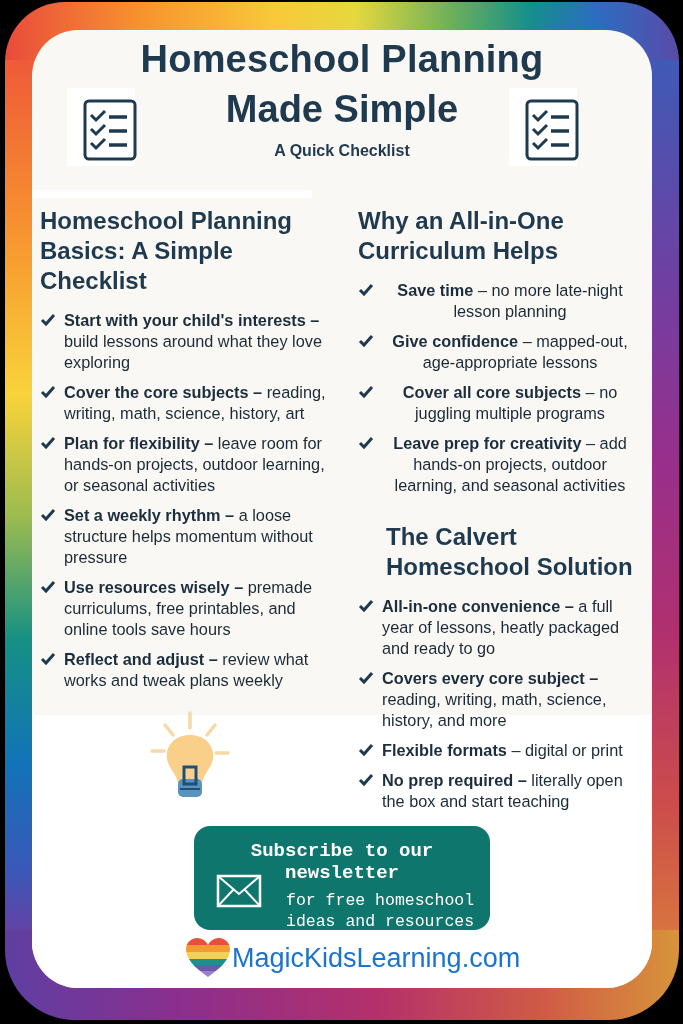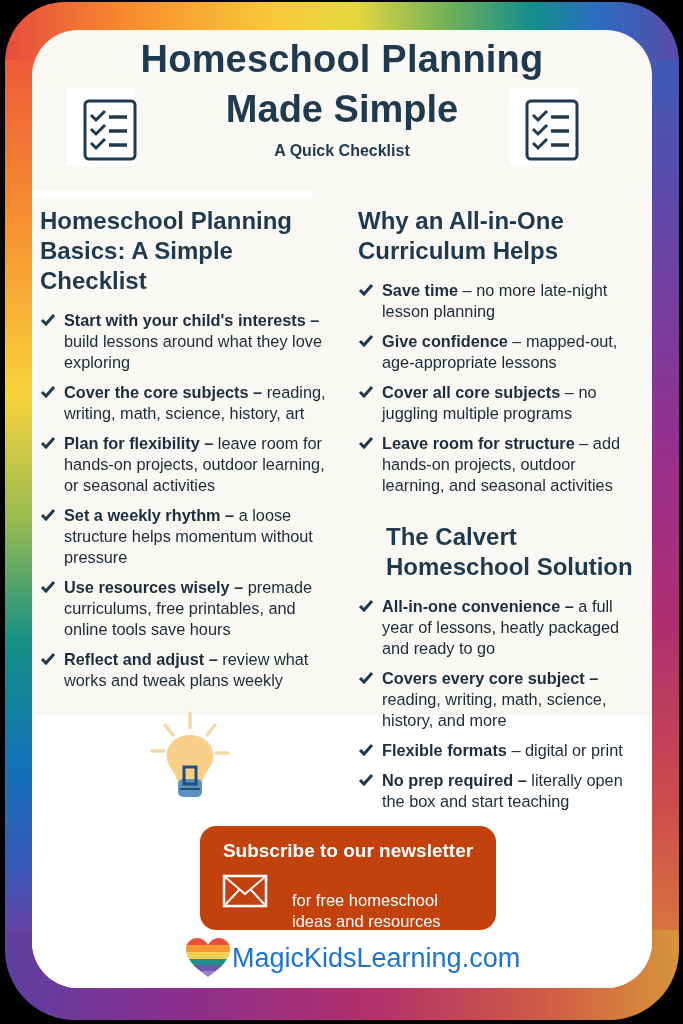--- a/index.html
+++ b/index.html
@@ -32,22 +32,22 @@
   .t2 { top:58px; font-size:38px; }
   .t3 { top:112px; font-size:16px; }
   .clip-icon { position:absolute; width:56px; height:64px; }
   .section-h { position:absolute; color:#1f3a4f; font-weight:bold; font-size:24px; line-height:30px; }
   .list { position:absolute; margin:0; padding:0; list-style:none; }
   .item { position:relative; padding-left:24px; color:#1c2a36; font-size:16.3px; line-height:21px; margin-bottom:9px; }
   .item b { font-weight:bold; color:#1c2e3e; }
   .check { position:absolute; left:0; top:2px; width:16px; height:16px; }
   .bulb { position:absolute; left:108px; top:673px; width:100px; height:100px; }
   .subscribe {
-    position:absolute; left:168px; top:796px; width:296px; height:104px; border-radius:16px;
-    background:#c2410c; color:#fff;
+    position:absolute; left:162px; top:796px; width:296px; height:104px; border-radius:16px;
+    background:#0f766e; color:#fff;font-family:Liberation Mono, monospace;
   }
   .sub-title { position:absolute; left:0; width:296px; top:14px; text-align:center; font-weight:bold; font-size:19px; }
   .sub-desc { position:absolute; left:92px; top:47px; font-size:16.5px; line-height:21px;margin-top:17px; }
   .env { position:absolute; left:22px; top:48px; width:46px; height:34px; }
   .brand { position:absolute; left:152px; top:906px; height:44px; display:flex; align-items:center; }
   .brand-text { color:#1a73cf; font-size:27px; }
 </style>
 </head>
 <body>
 
@@ -133,21 +133,21 @@
     <path d="M50 32 C34 32 25 44 27 56 C29 66 36 70 38 80 L62 80 C64 70 71 66 73 56 C75 44 66 32 50 32Z" fill="#f9cf8a"></path>
     <rect x="38" y="76" width="24" height="18" rx="5" fill="#5b93bf"></rect>
     <rect x="44" y="64" width="12" height="17" fill="none" stroke="#1f4f78" stroke-width="3"></rect>
     <line x1="40" y1="86" x2="60" y2="86" stroke="#1f4f78" stroke-width="2"></line>
   </svg>
 
   <div class="section-h" style="left:326px;top:176px;">
     <div>Why an All-in-One</div>
     <div>Curriculum Helps</div>
   </div>
-  <ul class="list" style="left:326px;top:250px;width:280px;">
+  <ul class="list" style="left:326px;top:250px;width:280px;text-align:center;">
     <li class="item">
       <svg class="check" viewBox="0 0 16 16">
           <path d="M2 8 l4 4 l8 -9" fill="none" stroke="#1f3a4f" stroke-width="3"></path>
         </svg>
       <b>Save time</b> <span>– no more late-night lesson planning</span>
     </li>
     <li class="item">
       <svg class="check" viewBox="0 0 16 16">
           <path d="M2 8 l4 4 l8 -9" fill="none" stroke="#1f3a4f" stroke-width="3"></path>
         </svg>
@@ -156,21 +156,21 @@
     <li class="item">
       <svg class="check" viewBox="0 0 16 16">
           <path d="M2 8 l4 4 l8 -9" fill="none" stroke="#1f3a4f" stroke-width="3"></path>
         </svg>
       <b>Cover all core subjects</b> <span>– no juggling multiple programs</span>
     </li>
     <li class="item">
       <svg class="check" viewBox="0 0 16 16">
           <path d="M2 8 l4 4 l8 -9" fill="none" stroke="#1f3a4f" stroke-width="3"></path>
         </svg>
-      <b>Leave room for structure</b> <span>– add hands-on projects, outdoor learning, and seasonal activities</span>
+      <b>Leave prep for creativity</b> <span>– add hands-on projects, outdoor learning, and seasonal activities</span>
     </li>
   </ul>
 
   <div class="section-h" style="left:326px;top:492px;margin-left:28px;">
     <div>The Calvert</div>
     <div>Homeschool Solution</div>
   </div>
   <ul class="list" style="left:326px;top:566px;width:280px;">
     <li class="item">
       <svg class="check" viewBox="0 0 16 16">

